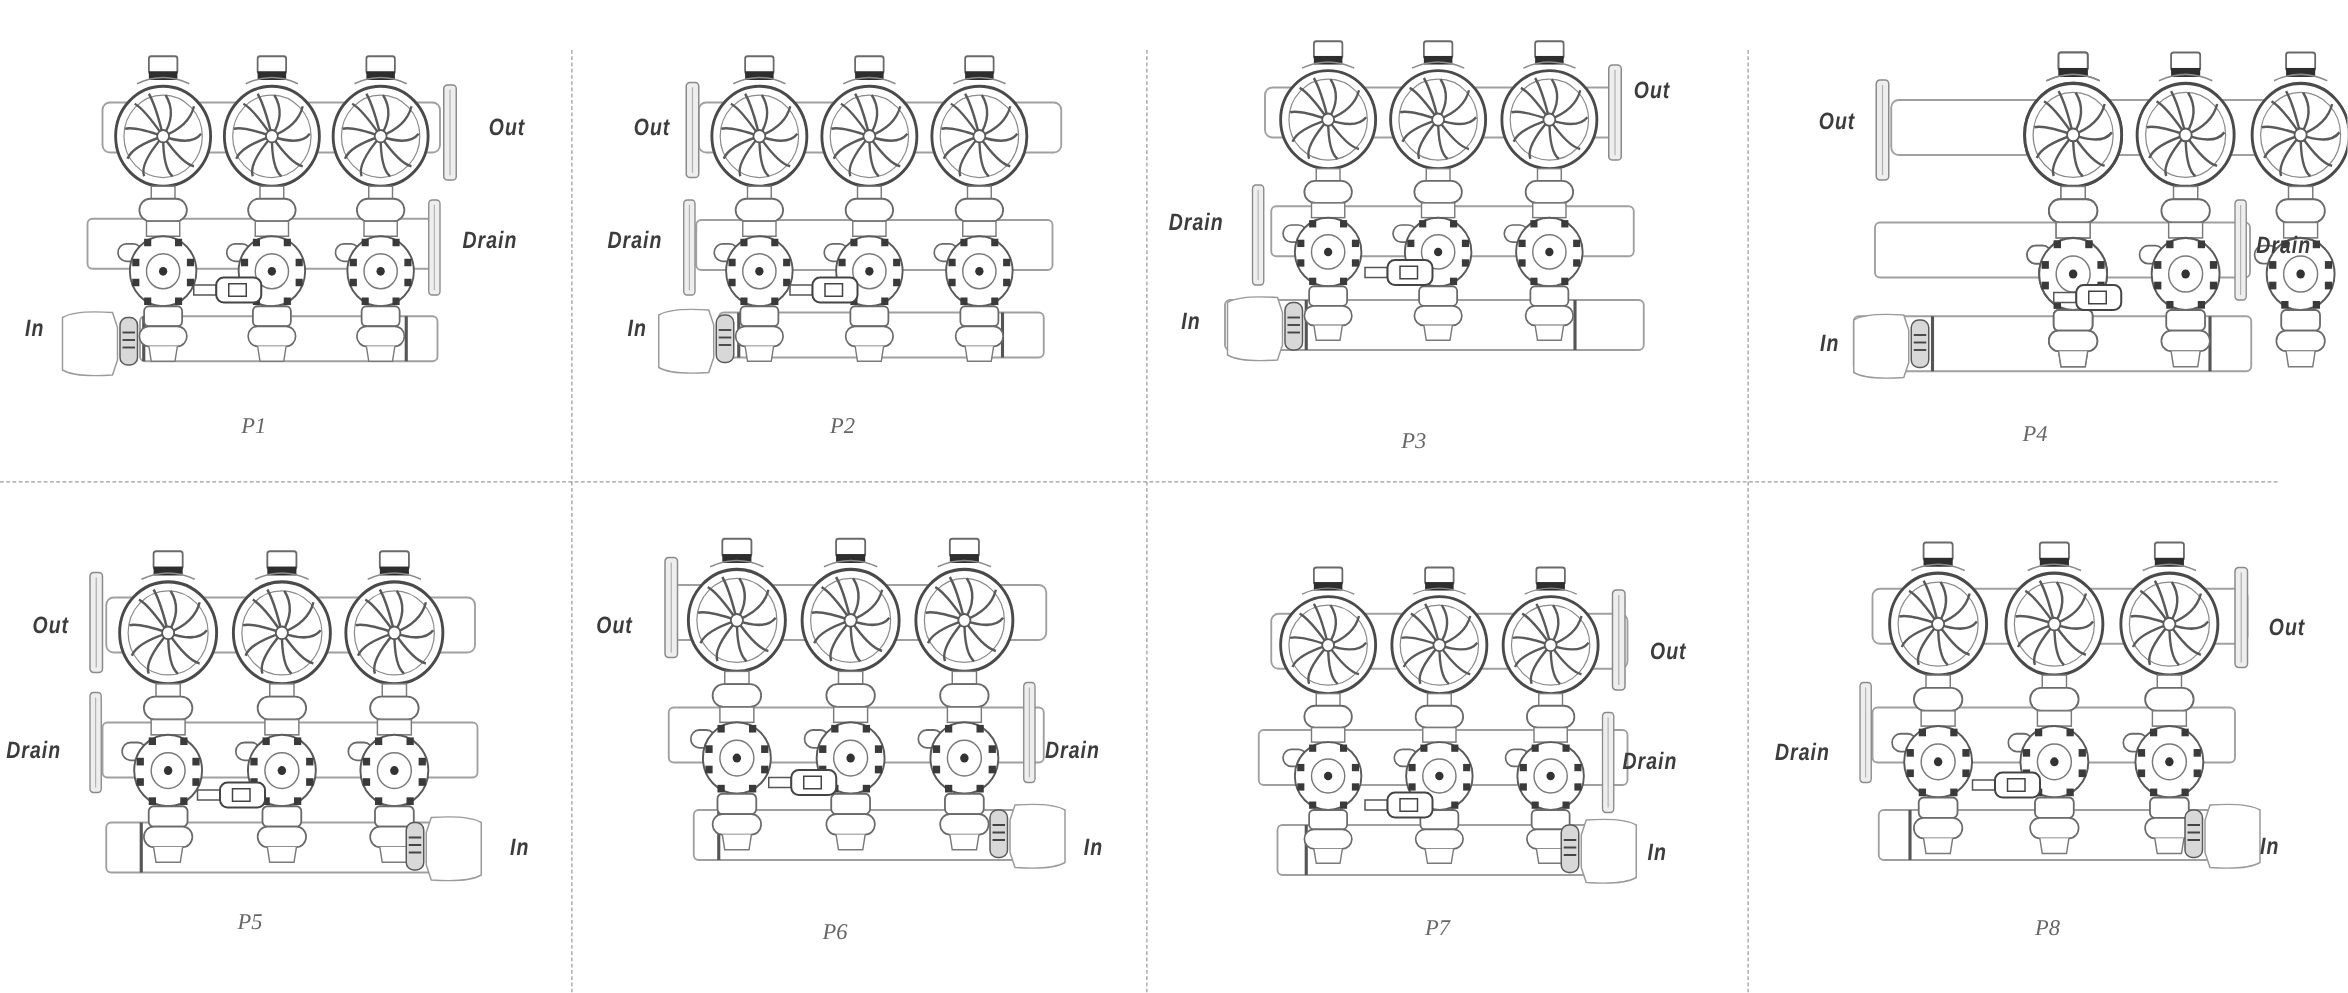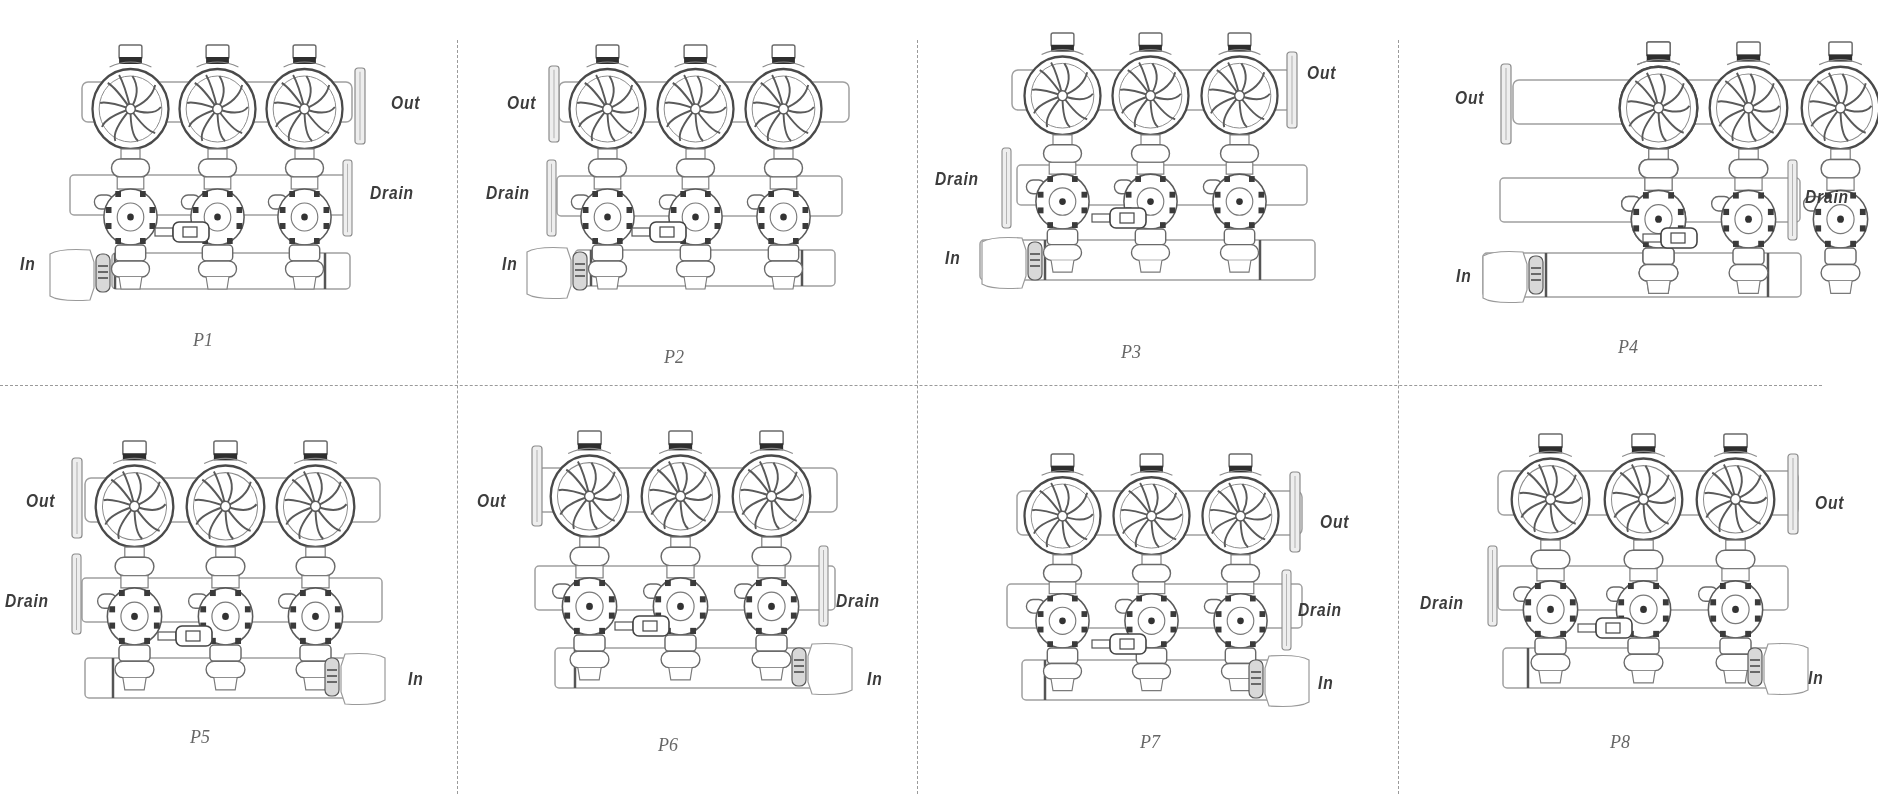--- a/index.html
+++ b/index.html
@@ -128,21 +128,21 @@
     <use href="#filter-unit" transform="translate(191,45) scale(0.95,1)"></use>
     <use href="#filter-unit" transform="translate(279,45) scale(0.95,1)"></use>
     <use href="#connector" transform="translate(175,222)"></use>
     <use href="#flange" transform="translate(92,66) scale(1,0.95)"></use>
     <use href="#flange" transform="translate(90,160) scale(0.9,0.95)"></use>
     <use href="#inlet" transform="translate(70,246)"></use>
   </svg>
   <span class="port-label" style="left:50px; top:92px;">Out</span>
   <span class="port-label" style="left:29px; top:182px;">Drain</span>
   <span class="port-label" style="left:45px; top:253px;">In</span>
-  <span class="panel-title" style="left:217px; top:347px;">P2</span>
+  <span class="panel-title" style="left:217px; top:330px;">P2</span>
 </div>
 
 <div class="panel" style="left:917px; top:0; width:481px; height:385px;">
   <svg class="drawing" width="481" height="320" style="left:0; top:0;">
     <rect x="95" y="70" width="280" height="40" rx="6" fill="#fff" stroke="#a0a0a0" stroke-width="1.5"></rect>
     <rect x="100" y="165" width="290" height="40" rx="4" fill="#fff" stroke="#a0a0a0" stroke-width="1.5"></rect>
     <rect x="63" y="240" width="335" height="40" rx="4" fill="#fff" stroke="#a0a0a0" stroke-width="1.5"></rect>
     <line x1="128" y1="240" x2="128" y2="280" stroke="#555" stroke-width="2.5"></line>
     <line x1="343" y1="240" x2="343" y2="280" stroke="#555" stroke-width="2.5"></line>
     <use href="#filter-unit" transform="translate(98,33) scale(0.95,0.98)"></use>
@@ -251,14 +251,14 @@
     <use href="#filter-unit" transform="translate(197,48) scale(0.97,1.02)"></use>
     <use href="#filter-unit" transform="translate(289,48) scale(0.97,1.02)"></use>
     <use href="#connector" transform="translate(180,232)"></use>
     <use href="#flange" transform="translate(390,68) scale(1,1)"></use>
     <use href="#flange" transform="translate(90,160) scale(0.9,1)"></use>
     <use href="#inlet" transform="translate(410,256) scale(-1,1)"></use>
   </svg>
   <span class="port-label" style="left:417px; top:106px;">Out</span>
   <span class="port-label" style="left:22px; top:206px;">Drain</span>
   <span class="port-label" style="left:410px; top:281px;">In</span>
-  <span class="panel-title" style="left:222px; top:346px;">P8</span>
+  <span class="panel-title" style="left:240px; top:346px;">P8</span>
 </div>
 
 </body></html>

